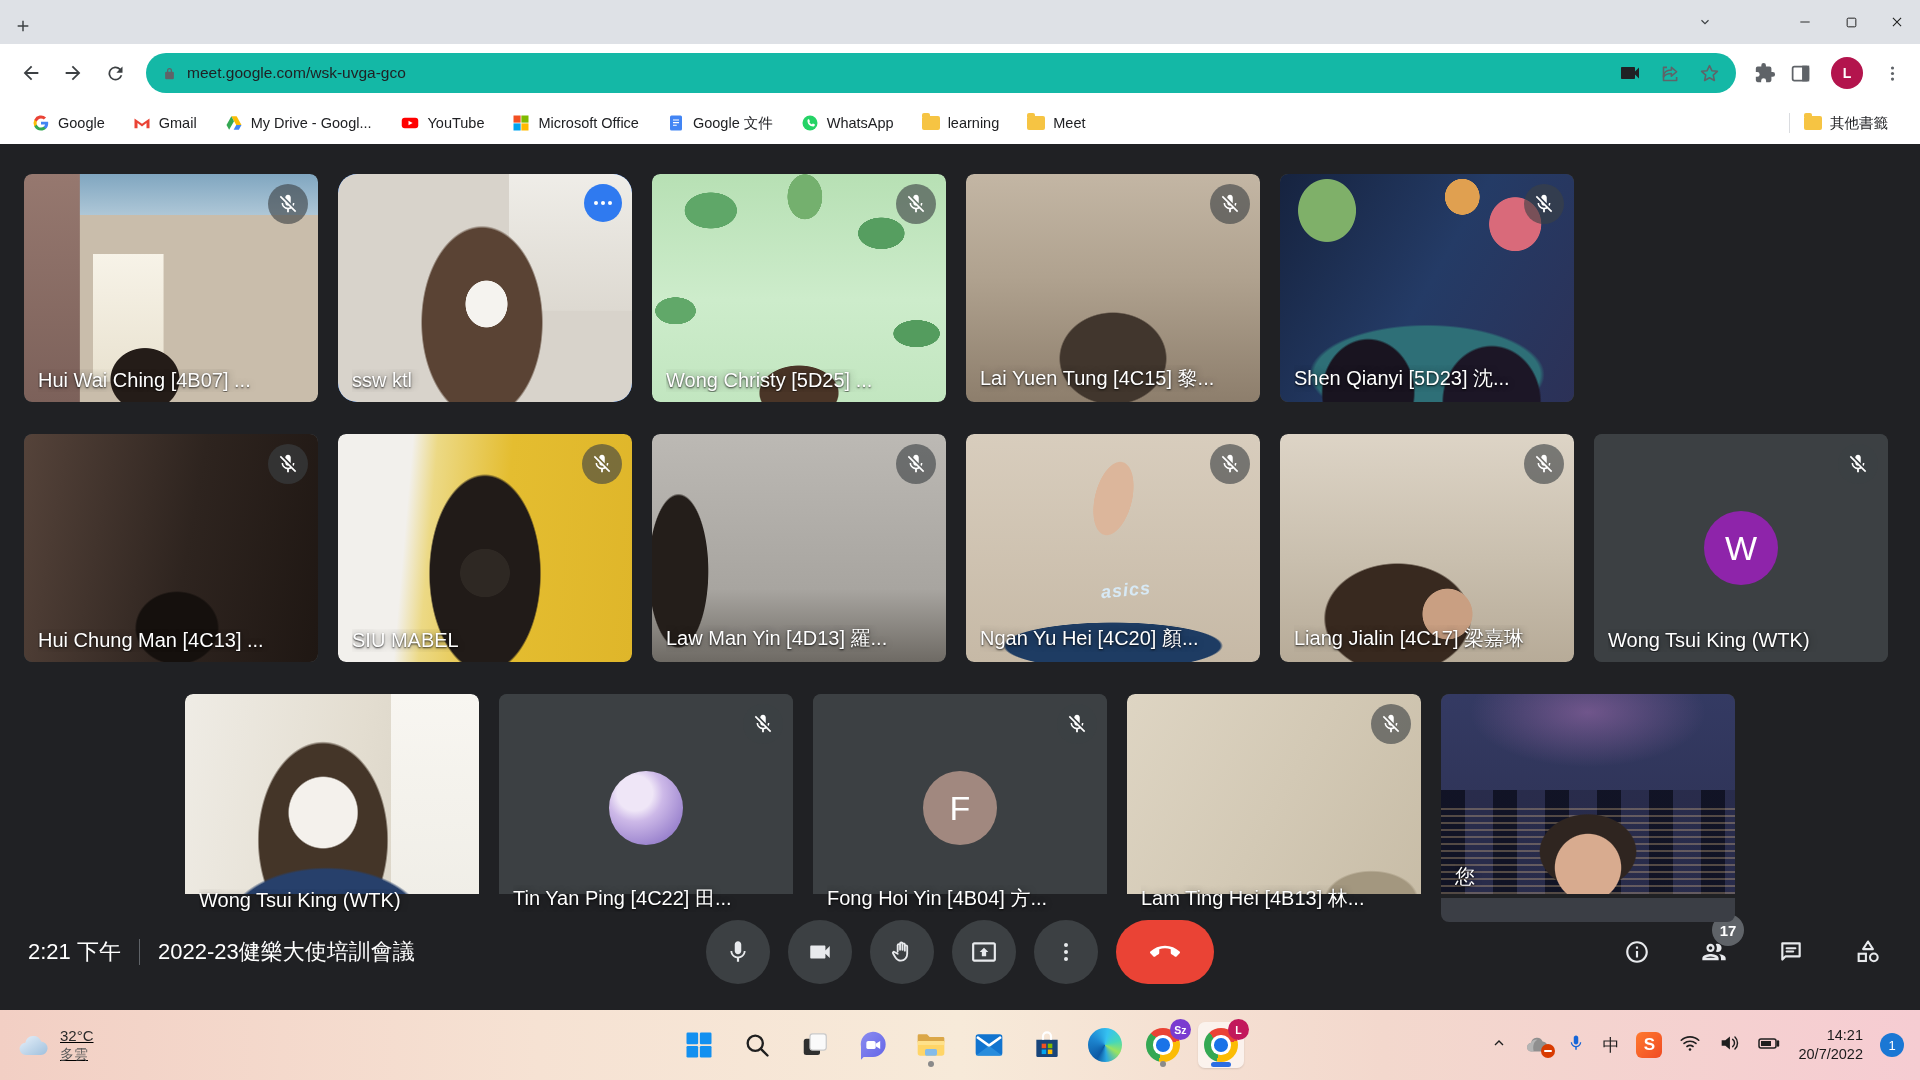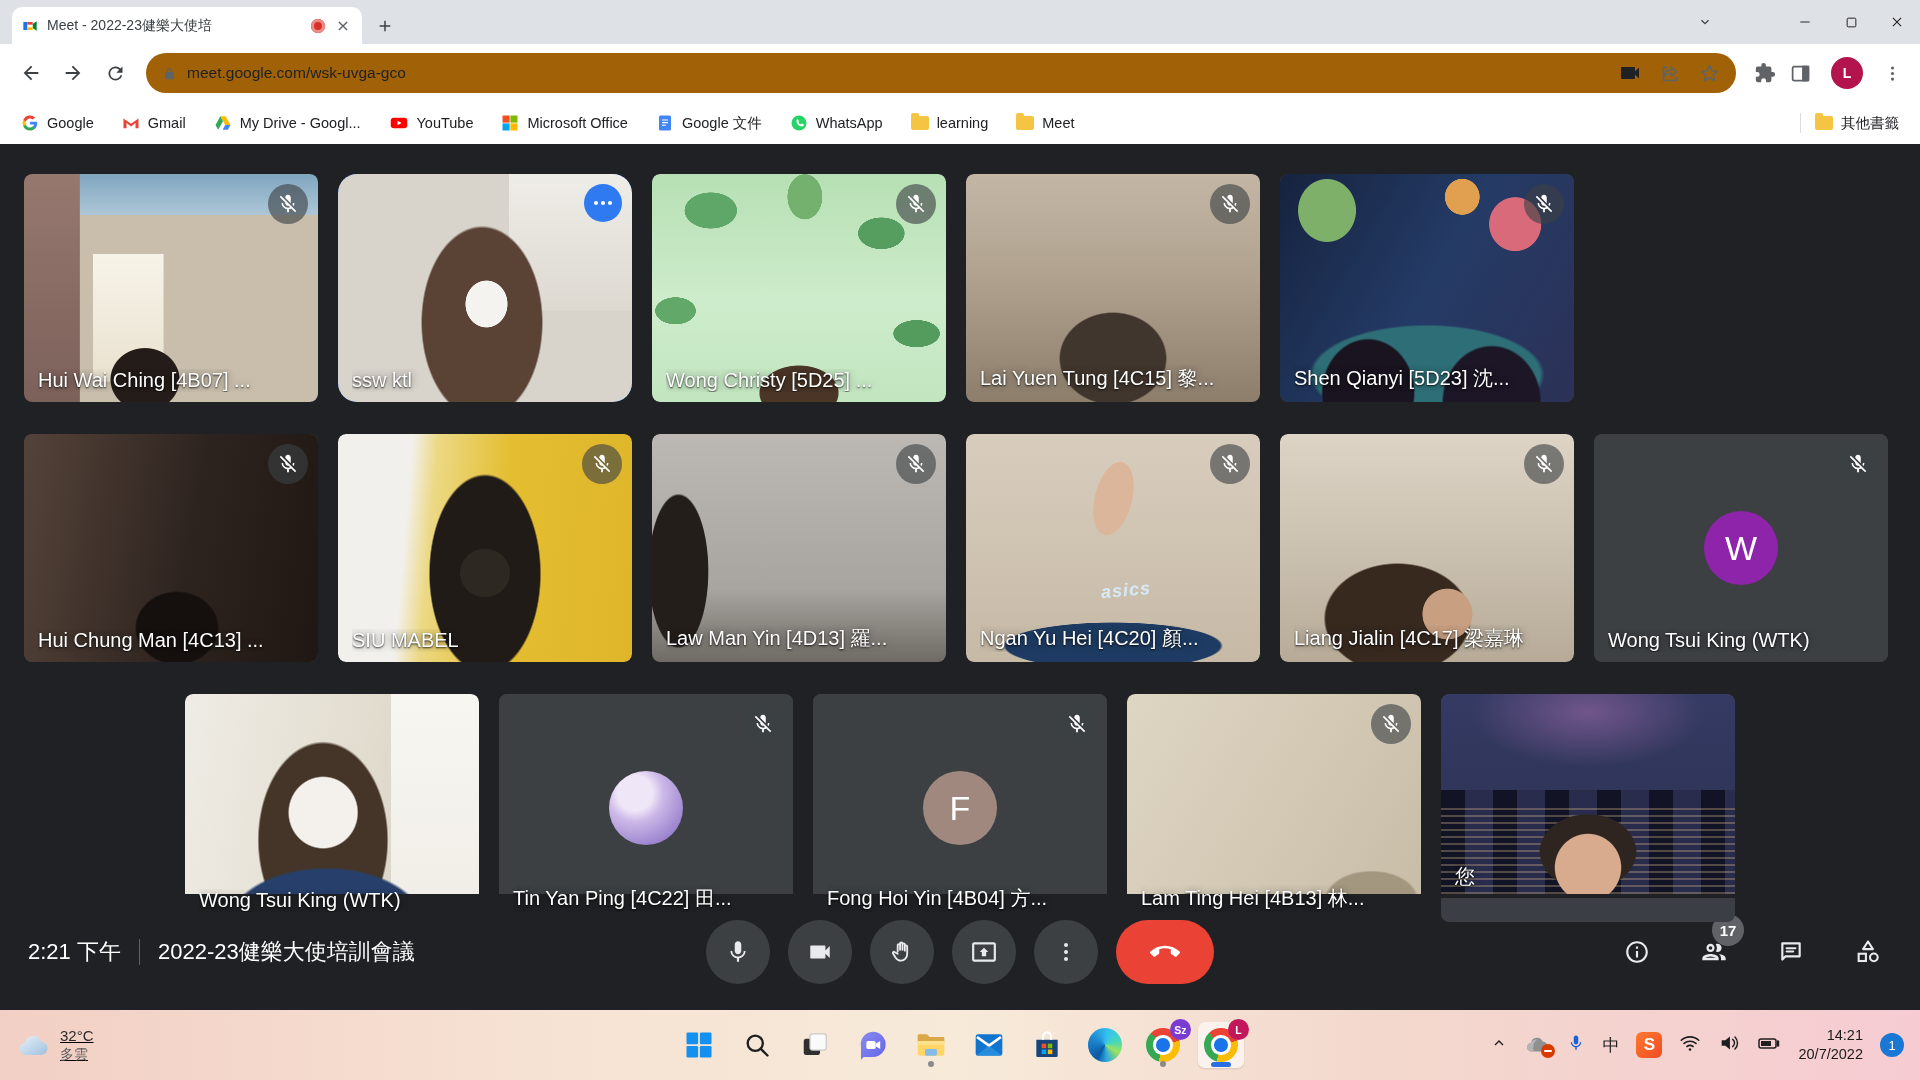--- a/index.html
+++ b/index.html
@@ -13,29 +13,29 @@
   .rec-dot { width:14px; height:14px; border-radius:50%; background:#d93025; box-shadow:inset 0 0 0 3px rgba(255,255,255,.45), inset 0 0 0 6px #d93025; flex:none; }
   .tab-close { width:18px; height:18px; display:flex; align-items:center; justify-content:center; border-radius:50%; flex:none; }
   .newtab-btn { width:30px; height:30px; margin:0 0 3px 8px; display:flex; align-items:center; justify-content:center; border-radius:50%; }
   .win-controls { margin-left:auto; display:flex; align-items:center; height:100%; }
   .win-btn { width:46px; height:100%; display:flex; align-items:center; justify-content:center; }
   .tab-chevron { width:34px; height:100%; display:flex; align-items:center; justify-content:center; margin-right:60px; }
 
   
   .toolbar { position:absolute; top:44px; left:0; right:0; height:58px; background:#fff; display:flex; align-items:center; padding:0 12px; gap:4px; }
   .nav-btn { width:38px; height:38px; border-radius:50%; display:flex; align-items:center; justify-content:center; flex:none; }
-  .omnibox { flex:1; height:40px; background:#a16207; border-radius:20px; display:flex; align-items:center; padding:0 16px; gap:10px; margin:0 8px; min-width:0; }
+  .omnibox { flex:1; height:40px; background:#14b8a6; border-radius:20px; display:flex; align-items:center; padding:0 16px; gap:10px; margin:0 8px; min-width:0; }
   .url-text { font-size:15.5px; color:#202124; white-space:nowrap; overflow:hidden; }
   .omni-right { margin-left:auto; display:flex; align-items:center; gap:18px; }
   .tb-ico { display:flex; align-items:center; justify-content:center; flex:none; }
   .profile-btn { width:32px; height:32px; border-radius:50%; background:#b3144d; color:#fff; font-size:14px; font-weight:bold; display:flex; align-items:center; justify-content:center; flex:none; margin:0 6px; }
   .toolbar-right { display:flex; align-items:center; gap:14px; padding:0 6px; }
 
   
-  .bookmarks { position:absolute; top:102px; left:0; right:0; height:42px; background:#fff; display:flex; align-items:center; padding:0 21px; gap:28px; }
+  .bookmarks { position:absolute; top:102px; left:0; right:0; height:42px; background:#fff; display:flex; align-items:center; padding:0 32px; gap:28px; }
   .bm { display:flex; align-items:center; gap:8px; font-size:14.5px; color:#202124; white-space:nowrap; }
   .bm-right { margin-left:auto; display:flex; align-items:center; gap:14px; }
   .bm-divider { width:1px; height:20px; background:#dadce0; }
   .folder-ico { width:18px; height:14px; background:#f6c443; border-radius:2px; position:relative; flex:none; }
   .folder-ico::before { content:""; position:absolute; top:-3px; left:0; width:8px; height:4px; background:#f6c443; border-radius:2px 2px 0 0; }
 
   
   .meet { position:absolute; top:144px; left:0; right:0; bottom:70px; background:#202124; }
   .grid { padding:30px 24px 0; display:flex; flex-direction:column; gap:32px; }
   .vrow { display:flex; gap:20px; }
@@ -160,36 +160,20 @@
   .onedrive-wrap { position:relative; display:flex; }
   .od-badge { position:absolute; right:-5px; bottom:-3px; width:14px; height:14px; border-radius:50%; background:#d83b01; display:flex; align-items:center; justify-content:center; }
   .od-badge i { width:8px; height:2px; background:#fff; border-radius:1px; }
 </style>
 </head>
 <body>
 
 <div id="screen">
 
   <div class="tabbar">
-    <div class="tab">
-      <svg width="16" height="16" viewBox="0 0 24 24">
-          <path fill="#1a73e8" d="M2 6h6v12H2z"></path>
-          <path fill="#ea4335" d="M8 6h8v6H8z"></path>
-          <path fill="#ffba00" d="M8 12h8v6H8z"></path>
-          <path fill="#00832d" d="M16 9l6-4v14l-6-4z"></path>
-          <path fill="#fff" d="M8 10h8v4H8z"></path>
-        </svg>
-      <span class="tab-title">Meet - 2022-23健樂大使培</span>
-      <span class="rec-dot"></span>
-      <span class="tab-close">
-        <svg width="14" height="14" viewBox="0 0 24 24" fill="none" stroke="#5f6368" stroke-width="2.4">
-            <path d="M5 5l14 14M19 5L5 19"></path>
-          </svg>
-      </span>
-    </div>
     <div class="newtab-btn">
       <svg width="16" height="16" viewBox="0 0 24 24" fill="none" stroke="#3c4043" stroke-width="2.2">
           <path d="M12 4v16M4 12h16"></path>
         </svg>
     </div>
     <div class="win-controls">
       <div class="tab-chevron">
         <svg width="14" height="14" viewBox="0 0 24 24" fill="none" stroke="#3c4043" stroke-width="2">
             <path d="M6 9l6 6 6-6"></path>
           </svg>

